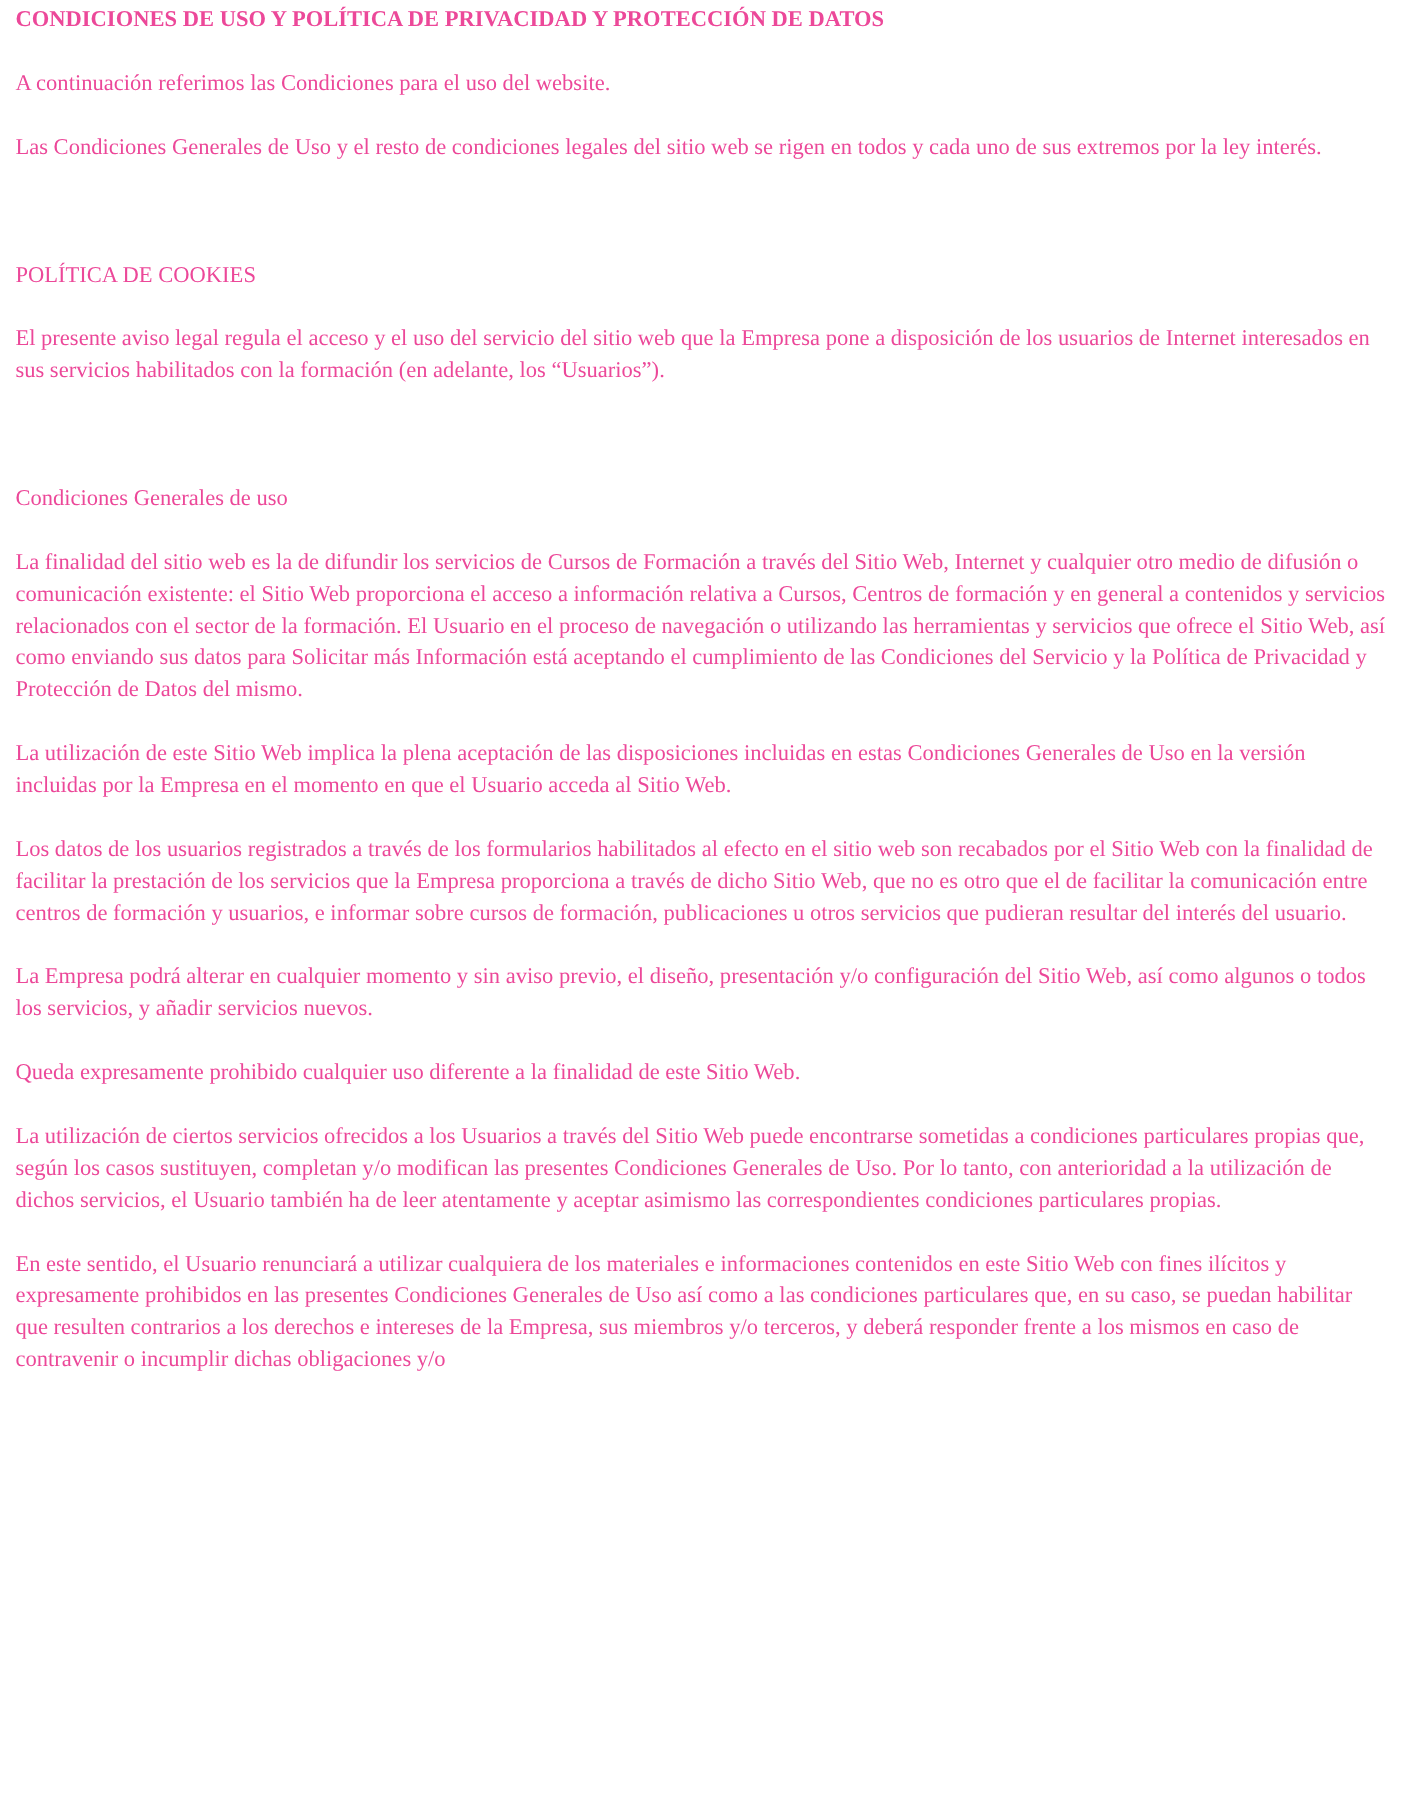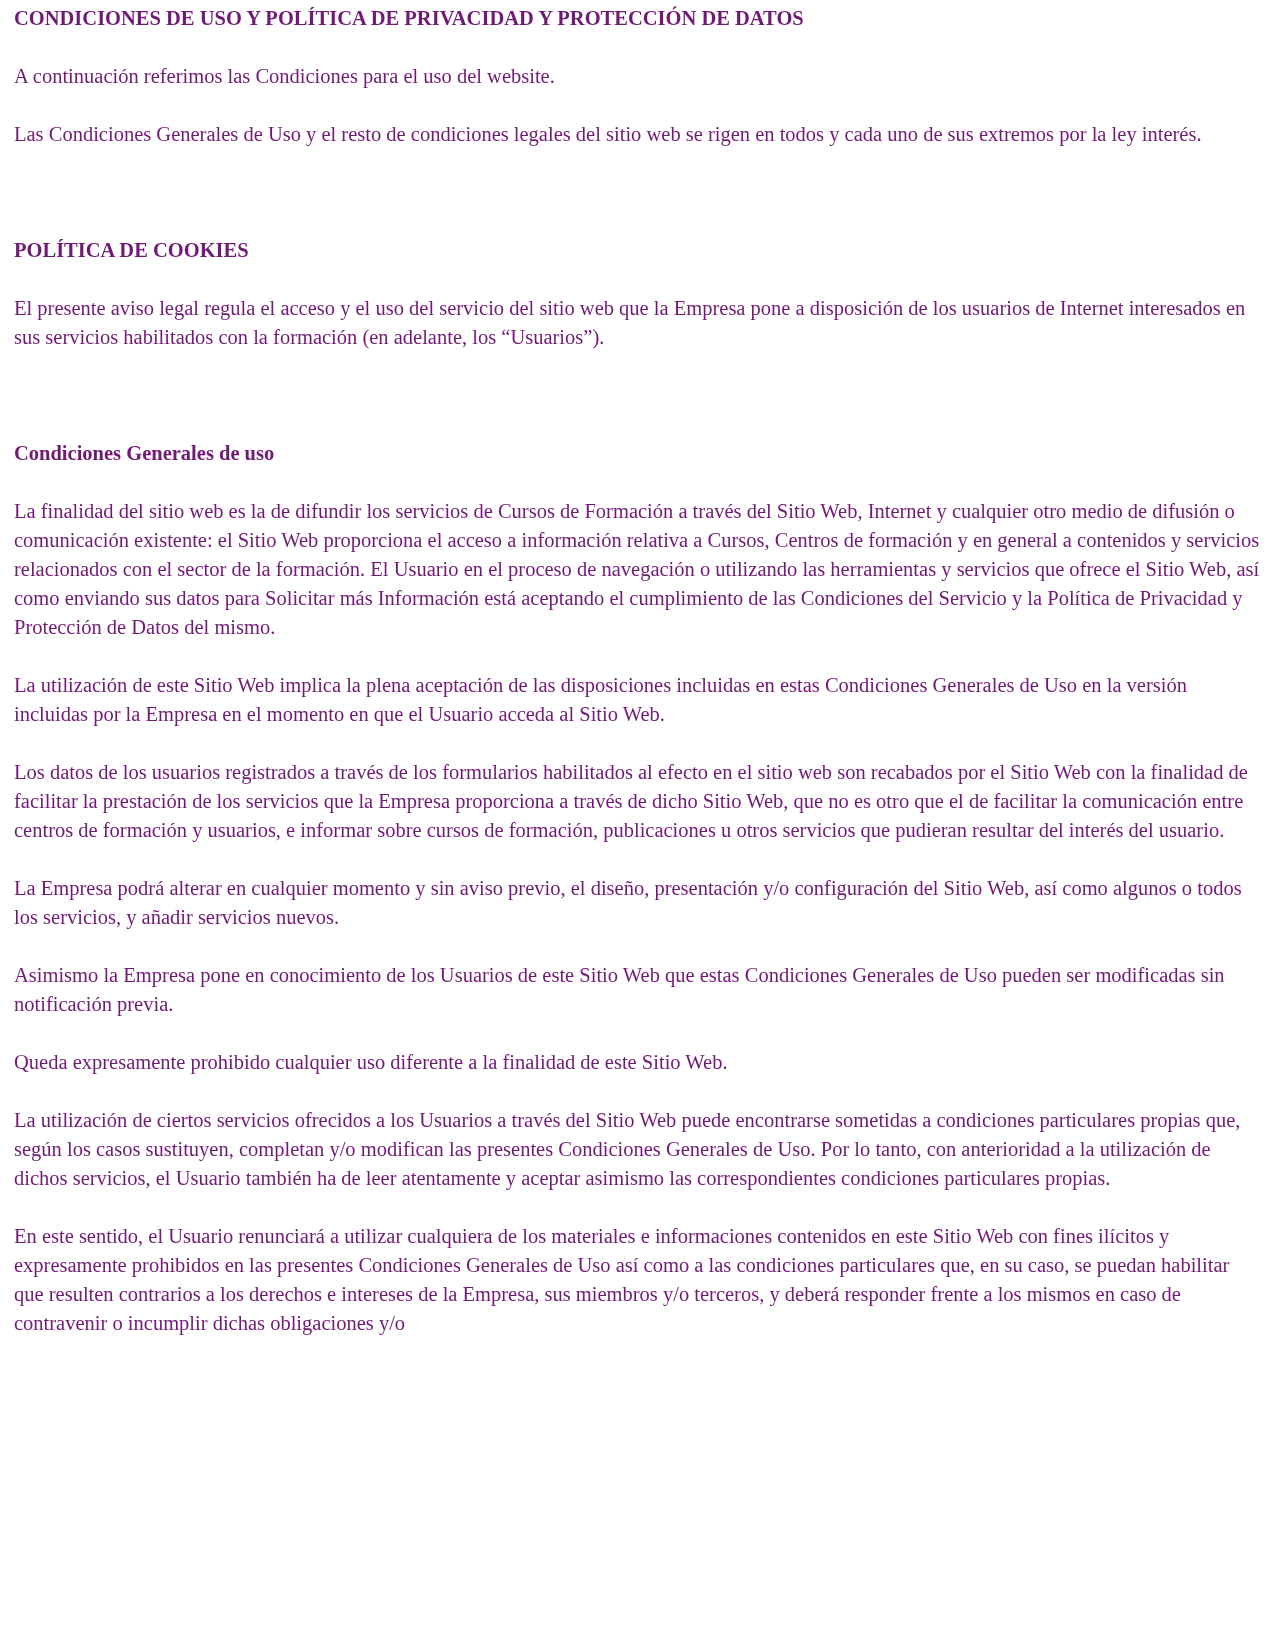--- a/index.html
+++ b/index.html
@@ -12,54 +12,53 @@
     height: 1650px;
     overflow: hidden;
   }
   .page {
     box-sizing: border-box;
     width: 1275px;
     height: 1650px;
     overflow: hidden;
     padding: 4px 12px 0 14px;
     background: #ffffff;
-    color: #701a75;
+    color: #ec4899;
     font-family: "Liberation Serif", "DejaVu Serif", serif;
     font-size: 20.5px;
     line-height: 29px;
     text-align: left;
   }
   .page p {
     margin: 0 0 29px 0;
     font-weight: normal;
   }
   .page h1 {
     font-size: 20.5px;
     line-height: 29px;
     font-weight: bold;
     margin: 0 0 29px 0;
   }
   .page h2 {
     font-size: 20.5px;
     line-height: 29px;
-    font-weight: bold;
+    font-weight: normal;
     margin: 87px 0 29px 0; 
   }
 </style>
 </head>
 <body>
 
 <div class="page">
     <h1>CONDICIONES DE USO Y POLÍTICA DE PRIVACIDAD Y PROTECCIÓN DE DATOS</h1>
     <p>A continuación referimos las Condiciones para el uso del website.</p>
     <p>Las Condiciones Generales de Uso y el resto de condiciones legales del sitio web se rigen en todos y cada uno de sus extremos por la ley interés.</p>
     <h2>POLÍTICA DE COOKIES</h2>
     <p>El presente aviso legal regula el acceso y el uso del servicio del sitio web que la Empresa pone a disposición de los usuarios de Internet interesados en sus servicios habilitados con la formación (en adelante, los “Usuarios”).</p>
     <h2>Condiciones Generales de uso</h2>
     <p>La finalidad del sitio web es la de difundir los servicios de Cursos de Formación a través del Sitio Web, Internet y cualquier otro medio de difusión o comunicación existente: el Sitio Web proporciona el acceso a información relativa a Cursos, Centros de formación y en general a contenidos y servicios relacionados con el sector de la formación. El Usuario en el proceso de navegación o utilizando las herramientas y servicios que ofrece el Sitio Web, así como enviando sus datos para Solicitar más Información está aceptando el cumplimiento de las Condiciones del Servicio y la Política de Privacidad y Protección de Datos del mismo.</p>
     <p>La utilización de este Sitio Web implica la plena aceptación de las disposiciones incluidas en estas Condiciones Generales de Uso en la versión incluidas por la Empresa en el momento en que el Usuario acceda al Sitio Web.</p>
     <p>Los datos de los usuarios registrados a través de los formularios habilitados al efecto en el sitio web son recabados por el Sitio Web con la finalidad de facilitar la prestación de los servicios que la Empresa proporciona a través de dicho Sitio Web, que no es otro que el de facilitar la comunicación entre centros de formación y usuarios, e informar sobre cursos de formación, publicaciones u otros servicios que pudieran resultar del interés del usuario.</p>
     <p>La Empresa podrá alterar en cualquier momento y sin aviso previo, el diseño, presentación y/o configuración del Sitio Web, así como algunos o todos los servicios, y añadir servicios nuevos.</p>
-    <p>Asimismo la Empresa pone en conocimiento de los Usuarios de este Sitio Web que estas Condiciones Generales de Uso pueden ser modificadas sin notificación previa.</p>
     <p>Queda expresamente prohibido cualquier uso diferente a la finalidad de este Sitio Web.</p>
     <p>La utilización de ciertos servicios ofrecidos a los Usuarios a través del Sitio Web puede encontrarse sometidas a condiciones particulares propias que, según los casos sustituyen, completan y/o modifican las presentes Condiciones Generales de Uso. Por lo tanto, con anterioridad a la utilización de dichos servicios, el Usuario también ha de leer atentamente y aceptar asimismo las correspondientes condiciones particulares propias.</p>
     <p>En este sentido, el Usuario renunciará a utilizar cualquiera de los materiales e informaciones contenidos en este Sitio Web con fines ilícitos y expresamente prohibidos en las presentes Condiciones Generales de Uso así como a las condiciones particulares que, en su caso, se puedan habilitar que resulten contrarios a los derechos e intereses de la Empresa, sus miembros y/o terceros, y deberá responder frente a los mismos en caso de contravenir o incumplir dichas obligaciones y/o</p>
   </div>
 
 </body></html>

